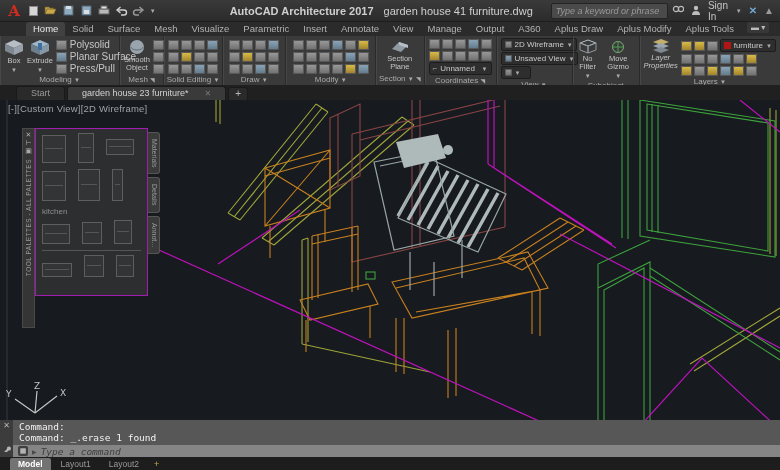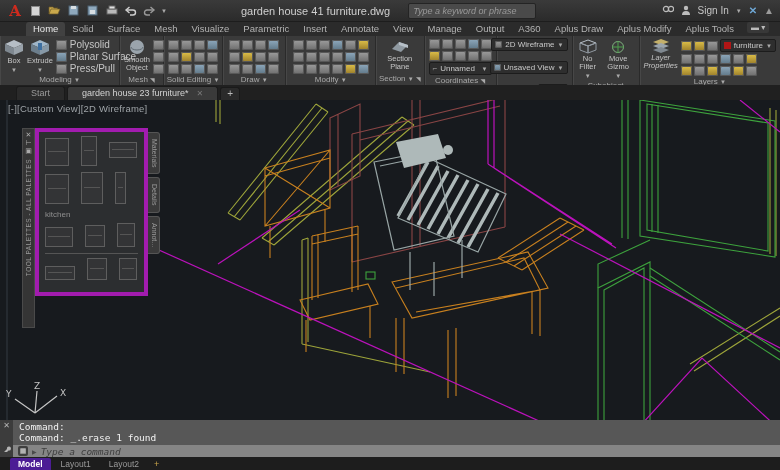--- a/index.html
+++ b/index.html
@@ -36,35 +36,35 @@
   .si.y{background:linear-gradient(#e0c24a,#9a7d2a);}
   .si.b{background:linear-gradient(#8fa9bd,#5f7787);}
   .sgrid{display:grid;gap:2px;padding-top:2px;}
   .dd{background:#2e2e2e;border:1px solid #1c1c1c;border-radius:2px;color:#c9c9c9;font-size:8px;height:11px;display:flex;align-items:center;gap:3px;padding:0 3px;white-space:nowrap;}
   .caret{font-size:6px;color:#aaa;}
   .swatch{width:7px;height:7px;background:#b01616;display:inline-block;}
 
   
   #doctabs{top:85px;left:0;width:780px;height:15px;background:#202020;display:flex;align-items:flex-end;padding-left:16px;box-sizing:border-box;gap:2px;}
   .dtab{font-size:9px;color:#9a9a9a;background:#2a2a2a;border:1px solid #1a1a1a;border-bottom:none;border-radius:3px 3px 0 0;padding:1px 14px;line-height:11px;}
-  .dtab.active{background:#3a3a3a;color:#d2d2d2;display:flex;gap:8px;align-items:center;}
+  .dtab.active{background:#3a3a3a;color:#d2d2d2;display:flex;gap:16px;align-items:center;}
   .dtab .x{color:#777;font-size:8px;}
   #dplus{font-size:10px;color:#bbb;background:#2a2a2a;border:1px solid #1a1a1a;border-bottom:none;border-radius:3px 3px 0 0;padding:0 6px;line-height:12px;}
 
   
   #canvas{top:100px;left:0;width:780px;height:320px;background:#171a1e;}
   #vplabel{top:3px;left:8px;font-size:9.5px;color:#9fa4a8;letter-spacing:.2px;}
   #scene{top:0;left:0;}
 
   
   #palette{top:28px;left:22px;width:138px;height:200px;z-index:10;}
   #pal-strip{position:absolute;left:0;top:0;width:13px;height:200px;background:#353535;border:1px solid #4a4a4a;box-sizing:border-box;display:flex;flex-direction:column;align-items:center;padding:2px 0;}
   #pal-strip .px{color:#aaa;font-size:7px;line-height:8px;}
   #pal-title{writing-mode:vertical-rl;transform:rotate(180deg);font-size:6.5px;color:#9a9a9a;letter-spacing:.5px;margin-top:4px;white-space:nowrap;}
-  #pal-body{position:absolute;left:13px;top:0;width:113px;height:168px;background:#2c2e30;border:4px solid #a21caf;box-sizing:border-box;padding:4px 6px;}
+  #pal-body{position:absolute;left:13px;top:0;width:113px;height:168px;background:#2c2e30;border:1px solid #a21caf;box-sizing:border-box;padding:4px 6px;}
   .prow{display:flex;gap:12px;align-items:flex-end;margin-bottom:6px;}
   .blk{border:1px solid #5e5e5e;background:rgba(70,70,70,.25);position:relative;}
   .blk:after{content:"";position:absolute;left:2px;top:45%;right:2px;border-top:1px solid #555;}
   #pal-kitchen{font-size:8px;color:#8f8f8f;margin:2px 0 4px 0;}
   .pdiv{border-top:1px solid #555;margin:4px 0;}
   #pal-tabs{position:absolute;left:126px;top:4px;width:12px;display:flex;flex-direction:column;gap:3px;}
   .ptab{background:#3a3a3a;border:1px solid #555;border-left:none;border-radius:0 3px 3px 0;color:#9a9a9a;font-size:7px;writing-mode:vertical-rl;padding:6px 1px;white-space:nowrap;}
 
   
   #overlay{top:178px;left:0;width:780px;text-align:center;z-index:50;font-family:"DejaVu Serif",serif;font-weight:bold;font-size:42px;line-height:50px;color:#fdfdfd;letter-spacing:-1px;
@@ -76,21 +76,21 @@
   #cmd-strip .cx{color:#b5b5b5;font-size:8px;line-height:8px;}
   #cmd-main{flex:1;display:flex;flex-direction:column;}
   #cmd-hist{flex:1;background:#575757;font-family:"DejaVu Sans Mono",monospace;font-size:9.5px;color:#f2f2f2;padding:2px 6px;line-height:10.5px;}
   #cmd-input{height:14px;background:#858585;display:flex;align-items:center;gap:4px;padding:0 5px;font-size:9.5px;}
   #cmd-ico{width:10px;height:10px;background:#3f3f3f;border-radius:2px;display:flex;align-items:center;justify-content:center;color:#ddd;font-size:7px;}
   #cmd-ph{color:#3e3e3e;font-style:italic;font-family:"DejaVu Sans Mono",monospace;}
 
   
   #layoutbar{top:457px;left:0;width:780px;height:13px;background:#1d1d1d;display:flex;align-items:center;padding-left:10px;box-sizing:border-box;gap:2px;}
   .ltab{font-size:8.5px;color:#9a9a9a;padding:0 8px;line-height:12px;}
-  .ltab.active{background:#4c1d95;color:#fff;font-weight:bold;border-radius:2px 2px 0 0;padding-left:8px;}
+  .ltab.active{background:#737373;color:#fff;font-weight:bold;border-radius:2px 2px 0 0;padding-left:8px;}
   #lplus{color:#c9a44a;font-size:9px;padding:0 5px;}
 </style>
 </head>
 <body>
 
 <div id="app">
 
   <div id="titlebar" class="abs">
     <div id="logo">A</div>
     <span class="qi">
@@ -128,20 +128,21 @@
         </svg>
       </span>
     <span class="qi">
         <svg width="13" height="11">
           <path d="M10 5 H4 a2.5 2.5 0 0 0 0 5 H7" fill="none" stroke="#9a9a9a" stroke-width="1.4"></path>
           <path d="M7.5 2 L11 5 L7.5 8" fill="none" stroke="#9a9a9a" stroke-width="1.4"></path>
         </svg>
       </span>
     <span class="caret">▼</span>
     <div id="titles">
+      <span class="app">AutoCAD Architecture 2017</span>
       <span class="doc">garden house 41 furniture.dwg</span>
     </div>
     <div id="searchbox">Type a keyword or phrase</div>
     <div id="tb-right">
       <span class="tbi">
           <svg width="12" height="11">
             <circle cx="4" cy="4" r="2.6" fill="none" stroke="#bcbcbc" stroke-width="1.2"></circle>
             <circle cx="9" cy="4" r="2.6" fill="none" stroke="#bcbcbc" stroke-width="1.2"></circle>
           </svg>
         </span>
@@ -331,21 +332,21 @@
         <div class="dd">
             <span style="color:#8a8a8a;">⌐</span>
             <span>Unnamed</span>
             <span class="caret" style="margin-left:auto;">▼</span>
           </div>
       </div>
       <div class="plabel"><span>Coordinates</span> <span class="caret">◥</span></div>
     </div>
 
     <div class="panel" style="width:76px;">
-      <div class="pbody" style="flex-direction:column;gap:10px;align-items:flex-end;">
+      <div class="pbody" style="flex-direction:column;gap:1px;align-items:flex-start;">
         <div class="dd">
             <span class="si" style="width:7px;height:7px;"></span>
             <span>2D Wireframe</span>
             <span class="caret" style="margin-left:auto;">▼</span>
           </div>
         <div class="dd">
             <span class="si b" style="width:7px;height:7px;"></span>
             <span>Unsaved View</span>
             <span class="caret" style="margin-left:auto;">▼</span>
           </div>

